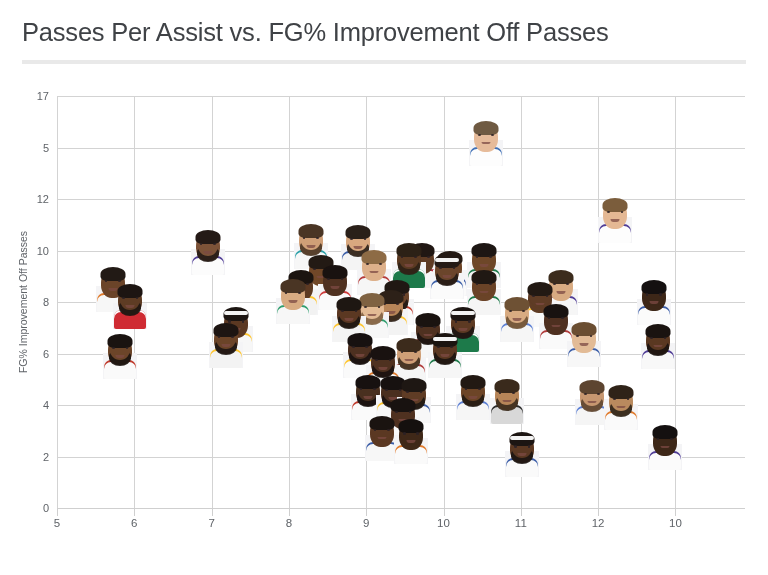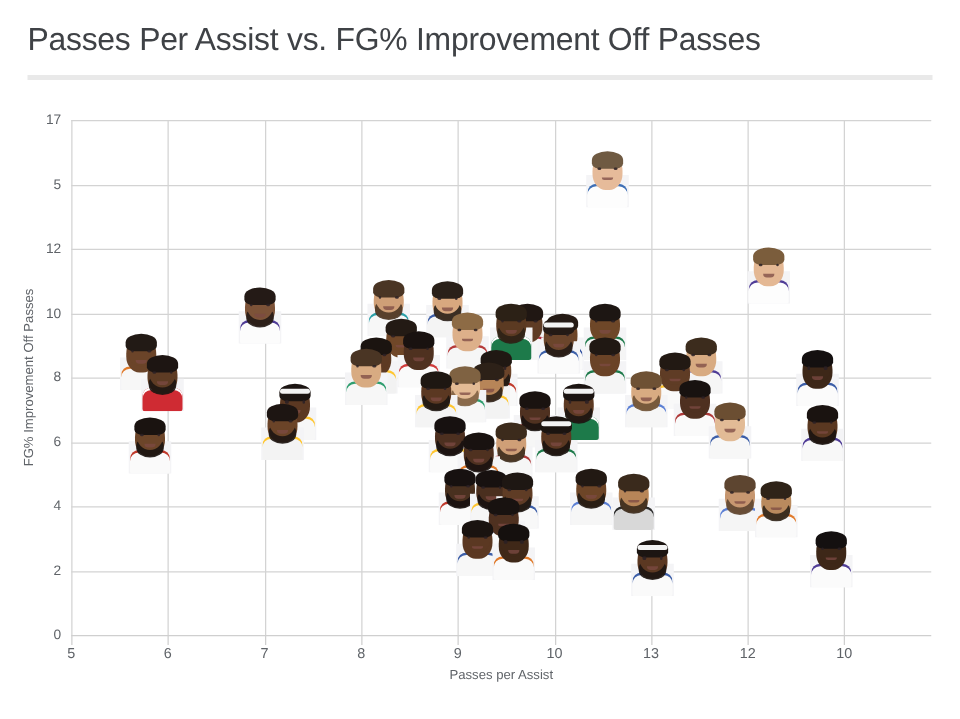--- a/index.html
+++ b/index.html
@@ -278,21 +278,21 @@
         <div class="xtick-stem" style="left: 231.91px;"></div>
         <div class="xtick" style="left: 231.91px;">8</div>
         <div class="gridline-v" style="left: 309.213px;"></div>
         <div class="xtick-stem" style="left: 309.213px;"></div>
         <div class="xtick" style="left: 309.213px;">9</div>
         <div class="gridline-v" style="left: 386.517px;"></div>
         <div class="xtick-stem" style="left: 386.517px;"></div>
         <div class="xtick" style="left: 386.517px;">10</div>
         <div class="gridline-v" style="left: 463.82px;"></div>
         <div class="xtick-stem" style="left: 463.82px;"></div>
-        <div class="xtick" style="left: 463.82px;">13</div>
+        <div class="xtick" style="left: 463.82px;">11</div>
         <div class="gridline-v" style="left: 541.124px;"></div>
         <div class="xtick-stem" style="left: 541.124px;"></div>
         <div class="xtick" style="left: 541.124px;">12</div>
         <div class="gridline-v" style="left: 618.427px;"></div>
         <div class="xtick-stem" style="left: 618.427px;"></div>
         <div class="xtick" style="left: 618.427px;">10</div>
       </div>
     <div id="markers">
         <div class="marker" title="Nikola Jokic" style="left: 429.034px; top: 43.775px;">
           <div class="headshot">
@@ -1026,17 +1026,14 @@
             <div class="hs-mouth"></div>
             <style></style>
           </div>
         </div>
       </div>
   </div>
 
   <div id="yaxis-title">
     <span>FG% Improvement Off Passes</span>
   </div>
-  <div id="xaxis-title">
-    <span>Passes per Assist</span>
-  </div>
 
 </div>
 
 </body></html>

